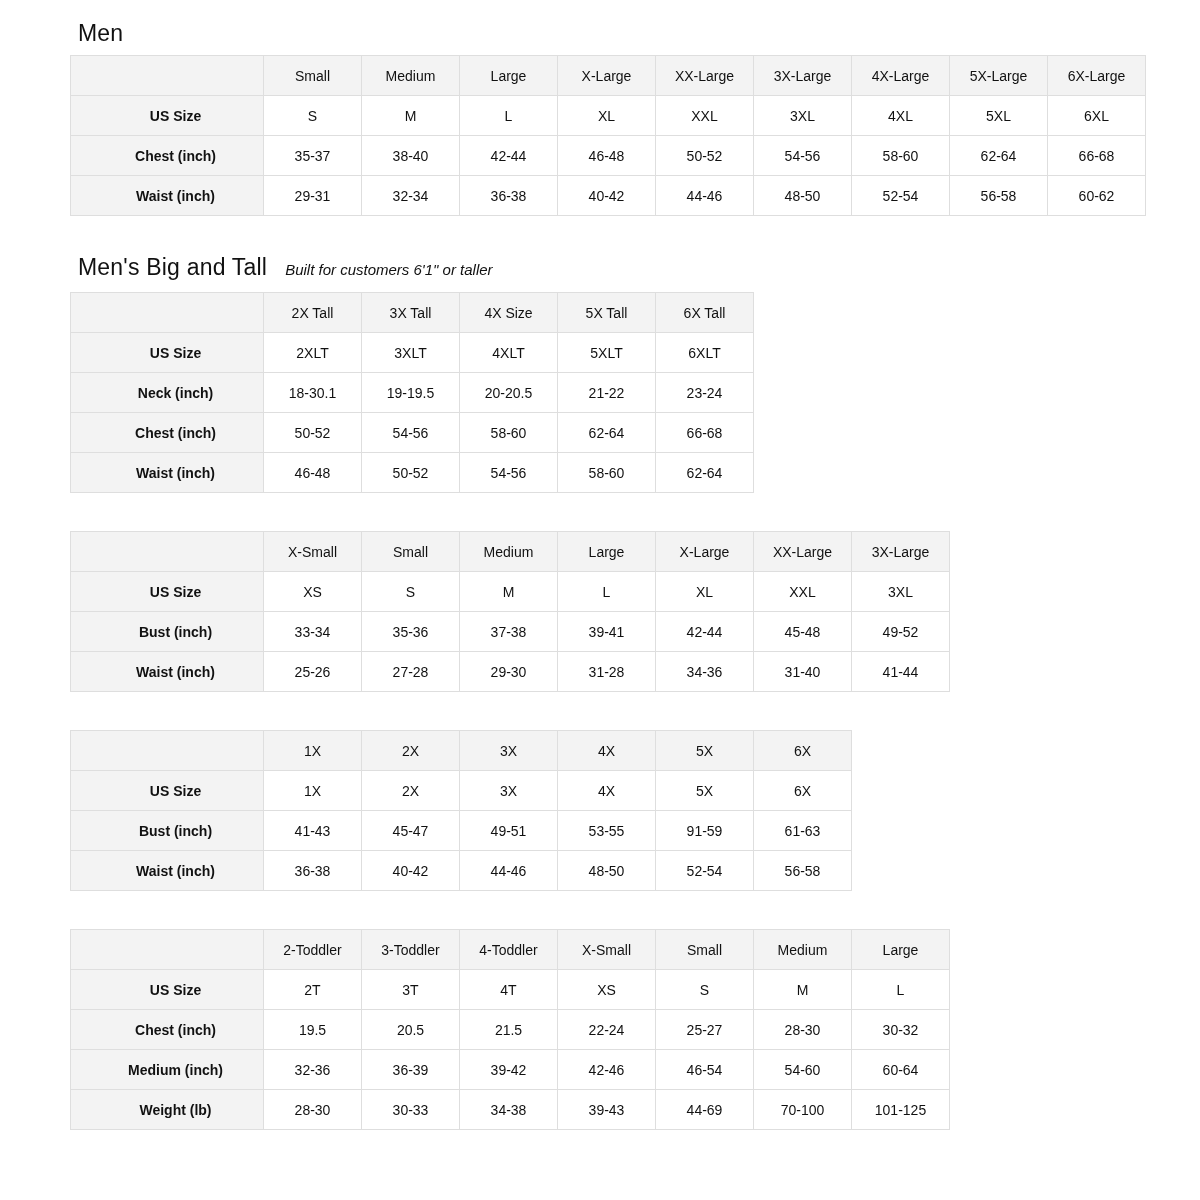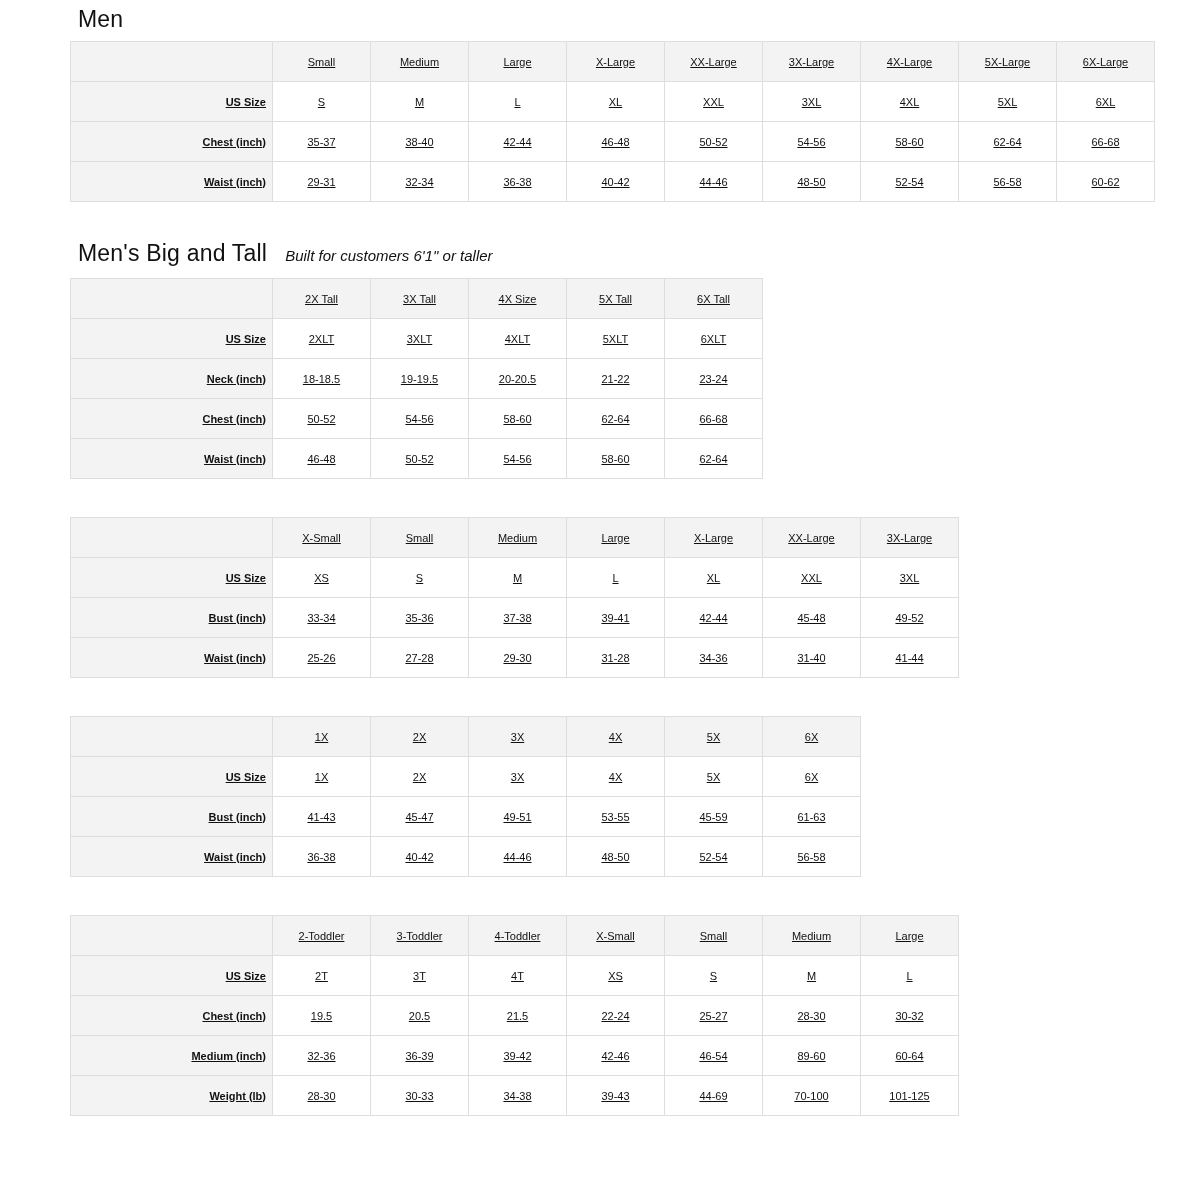--- a/index.html
+++ b/index.html
@@ -12,43 +12,42 @@
     font-family: "Liberation Sans", sans-serif;
     color: #0f1111;
     -webkit-font-smoothing: antialiased;
   }
   .page {
     padding: 2px 0 0 70px;
     box-sizing: border-box;
     width: 1200px;
   }
   .size-section {
-    margin: 4px 0 38px 0;
+    margin: 18px 0 38px 0;
   }
   .section-heading {
     margin: 0 0 9px 8px;
     font-size: 23px;
     line-height: 26px;
     font-weight: 400;
     color: #111111;
     letter-spacing: 0.2px;
   }
   .section-subtitle {
     font-size: 15px;
     font-style: italic;
     font-weight: 400;
     color: #111111;
     margin-left: 18px;
     letter-spacing: 0;
   }
   table.size-table {
     border-collapse: collapse;
     table-layout: fixed;
-    font-size: 11px;
-    text-decoration: underline;
+    font-size: 14px;
   }
   table.size-table th,
   table.size-table td {
     border: 1px solid #dedede;
     height: 39px;
     padding: 0 6px;
     text-align: center;
     vertical-align: middle;
     overflow: hidden;
     white-space: nowrap;
@@ -60,22 +59,22 @@
     width: 85px;  
   }
   table.size-table thead th {
     background: #f3f3f3;
     font-weight: 400;
     color: #111111;
   }
   table.size-table tbody th {
     background: #f3f3f3;
     font-weight: 700;
-    text-align: right;
-    padding-left: 32px;
+    text-align: center;
+    padding-left: 23px;
     color: #111111;
   }
   table.size-table tbody td {
     background: #ffffff;
     font-weight: 400;
     color: #111111;
   }
 </style>
 </head>
 <body>
@@ -155,21 +154,21 @@
           <tr>
             <th class="label-col">US Size</th>
             <td class="data-col">2XLT</td>
             <td class="data-col">3XLT</td>
             <td class="data-col">4XLT</td>
             <td class="data-col">5XLT</td>
             <td class="data-col">6XLT</td>
           </tr>
           <tr>
             <th class="label-col">Neck (inch)</th>
-            <td class="data-col">18-18.5</td>
+            <td class="data-col">18-30.1</td>
             <td class="data-col">19-19.5</td>
             <td class="data-col">20-20.5</td>
             <td class="data-col">21-22</td>
             <td class="data-col">23-24</td>
           </tr>
           <tr>
             <th class="label-col">Chest (inch)</th>
             <td class="data-col">50-52</td>
             <td class="data-col">54-56</td>
             <td class="data-col">58-60</td>
@@ -257,21 +256,21 @@
             <td class="data-col">4X</td>
             <td class="data-col">5X</td>
             <td class="data-col">6X</td>
           </tr>
           <tr>
             <th class="label-col">Bust (inch)</th>
             <td class="data-col">41-43</td>
             <td class="data-col">45-47</td>
             <td class="data-col">49-51</td>
             <td class="data-col">53-55</td>
-            <td class="data-col">45-59</td>
+            <td class="data-col">91-59</td>
             <td class="data-col">61-63</td>
           </tr>
           <tr>
             <th class="label-col">Waist (inch)</th>
             <td class="data-col">36-38</td>
             <td class="data-col">40-42</td>
             <td class="data-col">44-46</td>
             <td class="data-col">48-50</td>
             <td class="data-col">52-54</td>
             <td class="data-col">56-58</td>
@@ -314,21 +313,21 @@
             <td class="data-col">28-30</td>
             <td class="data-col">30-32</td>
           </tr>
           <tr>
             <th class="label-col">Medium (inch)</th>
             <td class="data-col">32-36</td>
             <td class="data-col">36-39</td>
             <td class="data-col">39-42</td>
             <td class="data-col">42-46</td>
             <td class="data-col">46-54</td>
-            <td class="data-col">89-60</td>
+            <td class="data-col">54-60</td>
             <td class="data-col">60-64</td>
           </tr>
           <tr>
             <th class="label-col">Weight (lb)</th>
             <td class="data-col">28-30</td>
             <td class="data-col">30-33</td>
             <td class="data-col">34-38</td>
             <td class="data-col">39-43</td>
             <td class="data-col">44-69</td>
             <td class="data-col">70-100</td>

